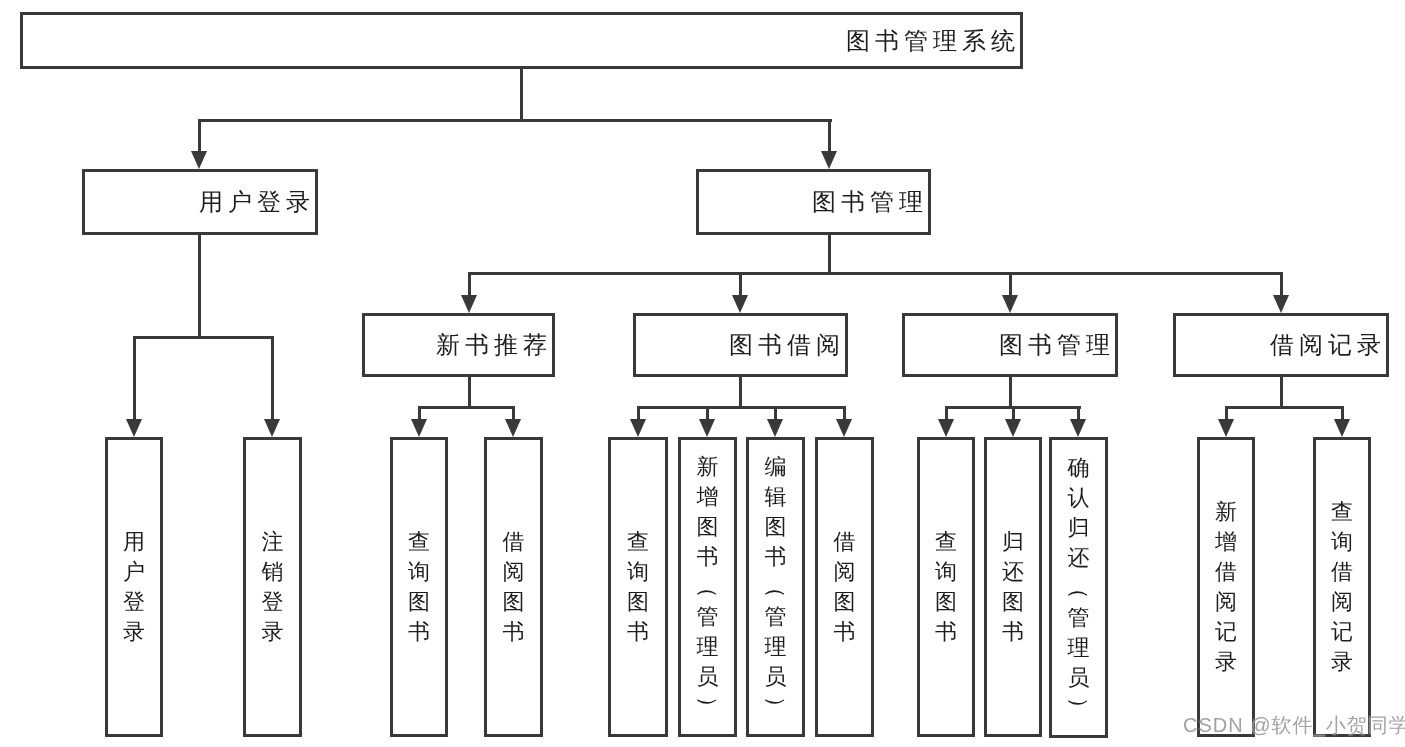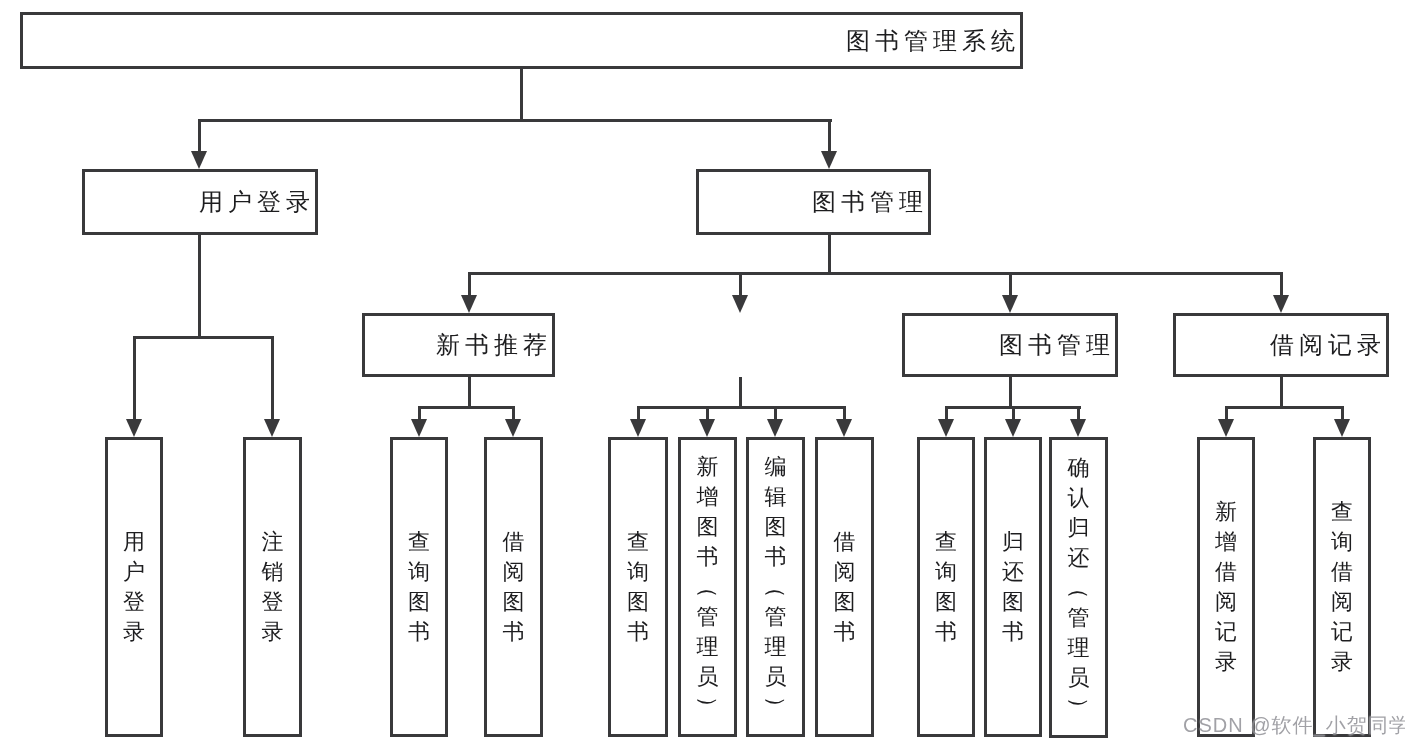--- a/index.html
+++ b/index.html
@@ -45,20 +45,23 @@
 
   <div class="box hbox" style="left:82px;top:169px;width:236px;height:66px">
     <span>用户登录</span>
   </div>
   <div class="box hbox" style="left:696px;top:169px;width:235px;height:66px">
     <span>图书管理</span>
   </div>
 
   <div class="box hbox" style="left:362px;top:313px;width:193px;height:64px">
     <span>新书推荐</span>
+  </div>
+  <div class="box hbox" style="left:633px;top:313px;width:215px;height:64px">
+    <span>图书借阅</span>
   </div>
   <div class="box hbox" style="left:902px;top:313px;width:216px;height:64px">
     <span>图书管理</span>
   </div>
   <div class="box hbox" style="left:1173px;top:313px;width:216px;height:64px">
     <span>借阅记录</span>
   </div>
 
   <div class="box vbox" style="left:105px;top:437px;width:58px;height:300px">
     <span class="vtext">

